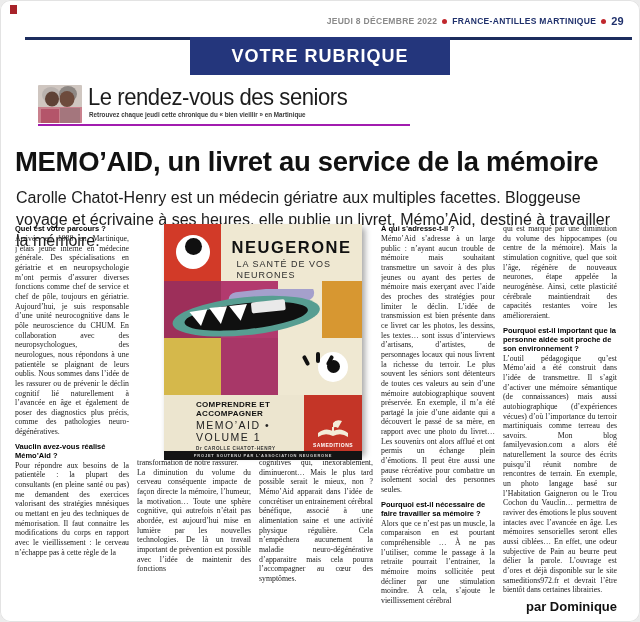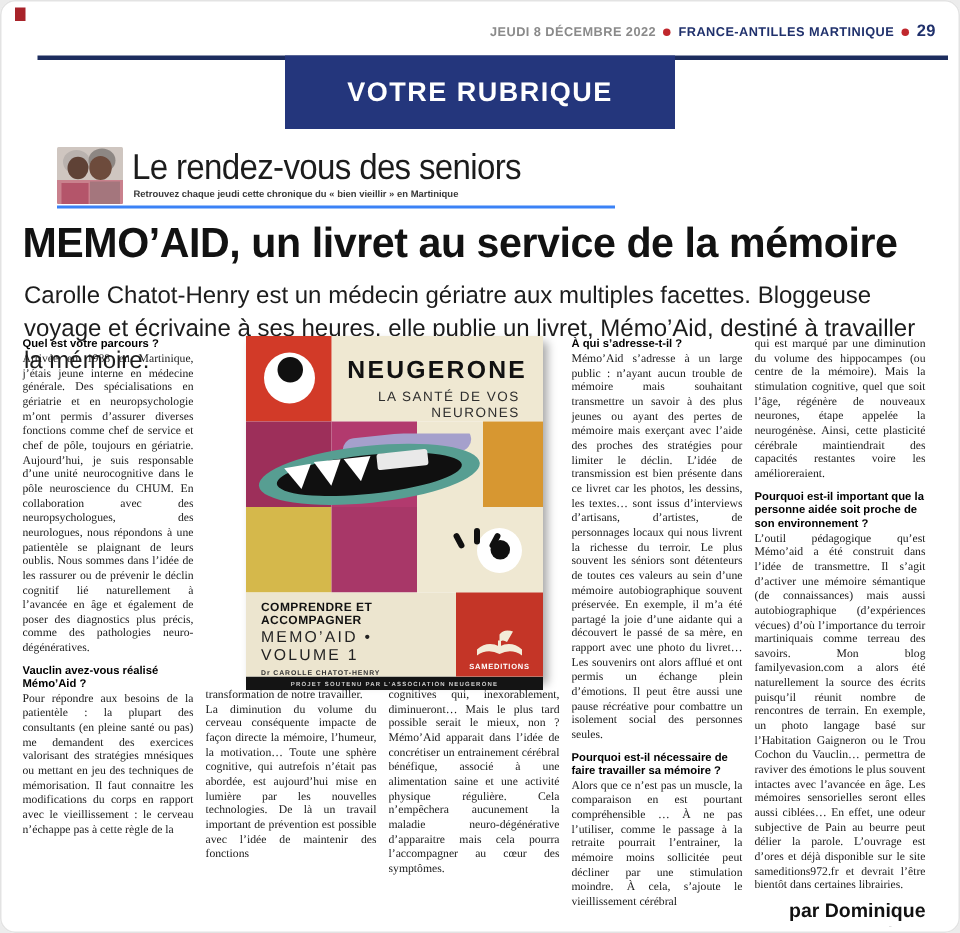--- a/index.html
+++ b/index.html
@@ -7,26 +7,26 @@
   .page{position:absolute;left:0;top:0;width:640px;height:622px;background:#fff;overflow:hidden;
         box-shadow:inset 0 0 0 1px #e3e3e3;border-radius:10px;}
   
   .corner-marker{position:absolute;left:10px;top:5px;width:7px;height:9px;background:#a8232a;}
   .meta{position:absolute;top:15px;right:16px;font-size:8.5px;letter-spacing:.3px;color:#8a8a8a;
         display:flex;align-items:center;gap:5px;font-weight:700;}
   .meta .pub{color:#20316c;}
   .meta .pagenum{color:#20316c;font-size:11px;font-weight:800;}
   .dot{width:5px;height:5px;border-radius:50%;background:#c0272d;display:inline-block;}
   .rule{position:absolute;top:37px;left:25px;right:8px;height:3px;background:#1d2d5e;}
-  .rubrique{position:absolute;top:37px;left:50%;transform:translateX(-50%);width:260px;height:49px;
+  .rubrique{position:absolute;top:37px;left:50%;transform:translateX(-50%);width:260px;height:38px;
             background:#24367c;color:#fff;display:flex;align-items:center;justify-content:center;
             font-size:18px;font-weight:800;letter-spacing:1px;}
   
-  .section{position:absolute;top:98px;left:38px;width:372px;border-bottom:2px solid #3b82f6;
-           display:flex;align-items:center;gap:6px;padding-bottom:1px;}
+  .section{position:absolute;top:85px;left:38px;width:372px;border-bottom:2px solid #a21caf;
+           display:flex;align-items:flex-start;gap:6px;padding-bottom:1px;}
   .sec-photo{width:44px;height:38px;flex:0 0 44px;overflow:hidden;border-radius:1px;}
   .sec-text{display:flex;flex-direction:column;}
   .sec-title{font-size:24px;color:#1c1c1c;transform:scaleX(.92);transform-origin:left bottom;
              font-weight:500;letter-spacing:-.5px;line-height:1;}
   .sec-sub{font-size:6.3px;color:#3a3a3a;font-weight:700;margin:2px 0 1px 1px;}
   
   .headline{position:absolute;top:146px;left:15px;right:15px;font-size:28px;font-weight:800;
             color:#121212;transform:scaleX(.98);transform-origin:left;letter-spacing:-.3px;}
   .standfirst{position:absolute;top:187px;left:16px;right:14px;font-size:16px;
               line-height:1.35;color:#1c1c1c;font-weight:500;}
@@ -43,33 +43,33 @@
   .byline{margin-top:4px;text-align:right;font-size:13px;font-weight:800;color:#111;line-height:1.25;}
   
   .cover-wrap{margin-left:27px;width:198px;}
   .cover{width:198px;height:228px;position:relative;box-shadow:3px 4px 6px rgba(0,0,0,.35);
          display:flex;flex-direction:column;}
   .cover .r{display:flex;flex:0 0 57px;position:relative;}
   .cell{height:100%;}
   .r1-red{width:57px;background:#d23a28;position:relative;}
   .r1-cream{flex:1;background:#efe8d2;display:flex;flex-direction:column;align-items:center;justify-content:center;}
   .cov-title{font-size:16.5px;font-weight:800;letter-spacing:1.5px;color:#111;margin-top:13px;}
-  .cov-sub{font-size:9px;letter-spacing:1px;color:#2e2e2e;text-align:right;line-height:1.15;margin-top:2px;width:110px;}
+  .cov-sub{font-size:9px;letter-spacing:1px;color:#2e2e2e;text-align:left;line-height:1.15;margin-top:2px;width:110px;}
   .eye1{position:absolute;left:12px;top:11px;width:34px;height:34px;background:#fff;border-radius:50%;}
   .eye1:after{content:"";position:absolute;left:9px;top:3px;width:17px;height:17px;background:#101010;border-radius:50%;}
   .mouth-svg{position:absolute;left:4px;top:8px;width:160px;height:49px;}
   .r3-cream{flex:1;background:#efe8d2;position:relative;}
   .eye2{position:absolute;right:14px;top:14px;width:30px;height:30px;background:#fff;border-radius:50%;}
   .eye2:after{content:"";position:absolute;left:9px;top:8px;width:13px;height:13px;background:#101010;border-radius:50%;}
   .lash{position:absolute;width:4px;height:11px;background:#101010;border-radius:2px;}
   .lash.l1{right:40px;top:3px;transform:rotate(-28deg);}
   .lash.l2{right:28px;top:0px;}
   .lash.l3{right:16px;top:3px;transform:rotate(28deg);}
   .band{flex:0 0 46px;background:#ece5cf;display:flex;position:relative;}
-  .band-left{flex:1;padding:5px 0 0 10px;}
+  .band-left{flex:1;padding:5px 0 0 20px;margin-left:12px;}
   .strap{font-size:8px;font-weight:800;color:#111;letter-spacing:.3px;}
   .volume{font-size:10.5px;letter-spacing:1.5px;color:#222;margin-top:1px;}
   .cov-author{font-size:4.6px;font-weight:800;color:#333;letter-spacing:.6px;margin-top:3px;}
   .band-right{flex:0 0 58px;background:#c43527;display:flex;flex-direction:column;align-items:center;justify-content:flex-end;padding-bottom:3px;}
   .samlogo{width:34px;height:22px;margin-bottom:1px;}
   .samtext{font-size:5px;color:#fff;letter-spacing:.5px;font-weight:800;}
   .blackbar{flex:0 0 9px;background:#141414;color:#cfcfcf;font-size:4px;letter-spacing:.8px;
             display:flex;align-items:center;justify-content:center;font-weight:700;}
   .caption{margin-top:4px;margin-left:3px;font-style:italic;font-size:8px;line-height:1.3;color:#222;
            font-weight:500;position:relative;padding-right:2px;}
@@ -184,21 +184,21 @@
               </svg>
               <div class="samtext">SAMEDITIONS</div>
             </div>
           </div>
           <div class="blackbar">PROJET SOUTENU PAR L’ASSOCIATION NEUGERONE</div>
         </div>
       </div>
       <div class="mid-cols">
         <div class="col">
             <div>
-              <div class="body-para">transformation de notre travailler.</div>
+              <div class="body-para">transformation de notre rassurer.</div>
               <div class="body-para">La diminution du volume du cerveau conséquente impacte de façon directe la mémoire, l’humeur, la motivation… Toute une sphère cognitive, qui autrefois n’était pas abordée, est aujourd’hui mise en lumière par les nouvelles technologies. De là un travail important de prévention est possible avec l’idée de maintenir des fonctions</div>
             </div>
           </div>
         <div class="col">
             <div>
               <div class="body-para">cognitives qui, inexorablement, diminueront… Mais le plus tard possible serait le mieux, non ? Mémo’Aid apparait dans l’idée de concrétiser un entrainement cérébral bénéfique, associé à une alimentation saine et une activité physique régulière. Cela n’empêchera aucunement la maladie neuro-dégénérative d’apparaitre mais cela pourra l’accompagner au cœur des symptômes.</div>
             </div>
           </div>
       </div>
     </div>

